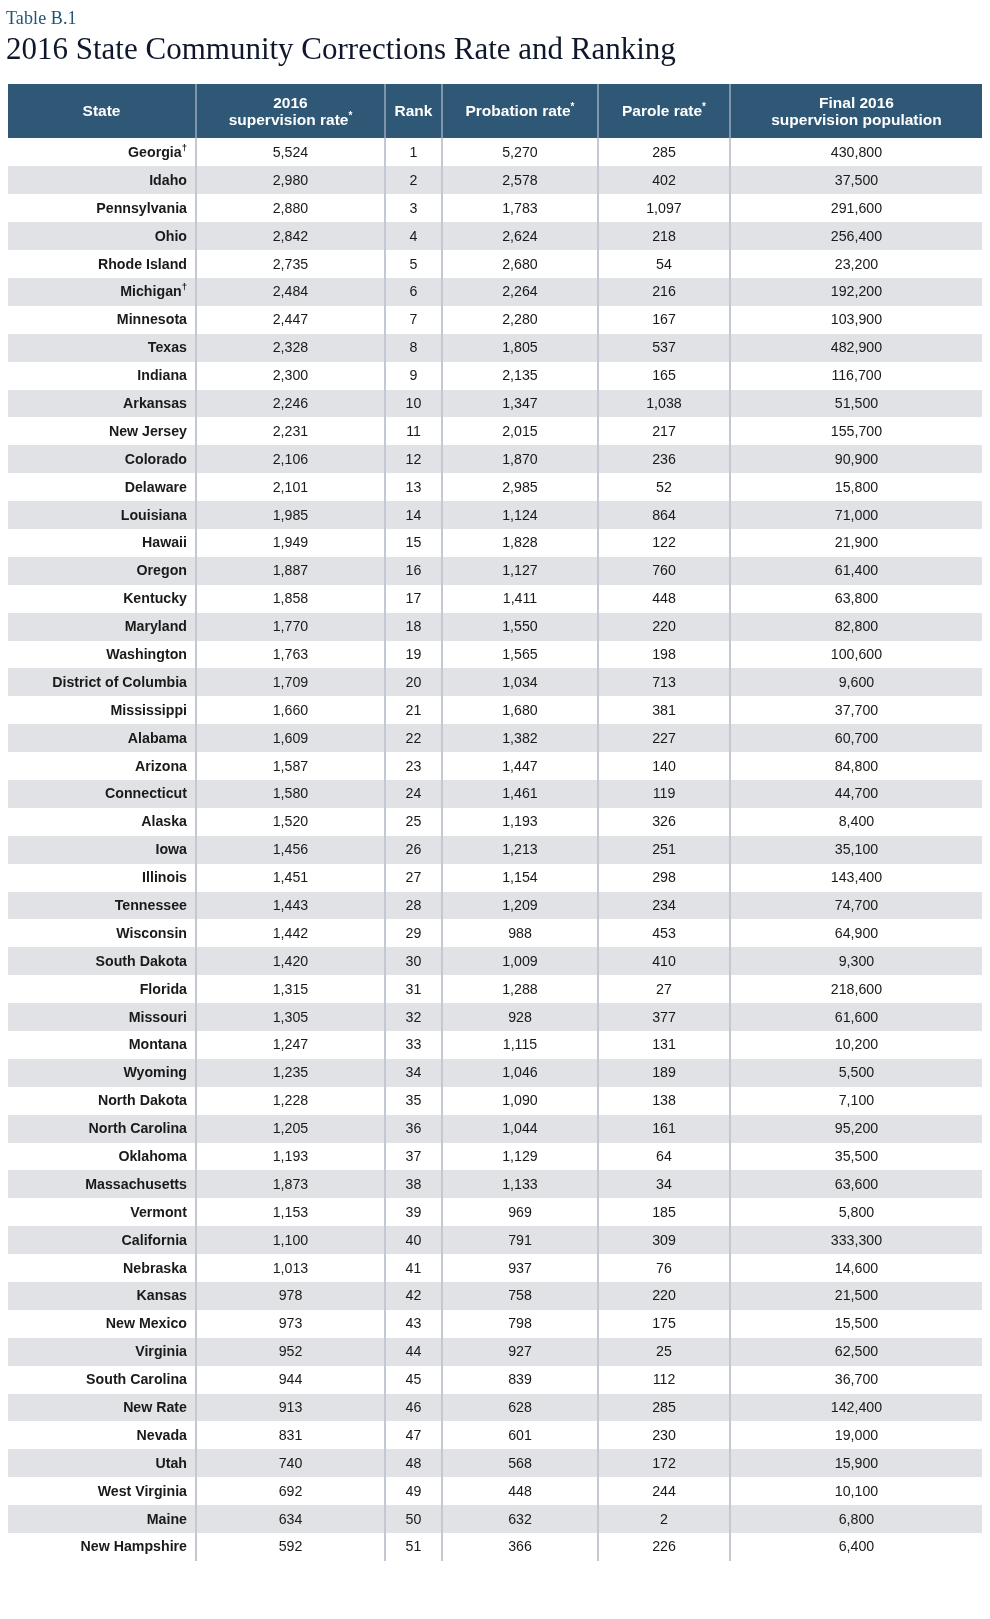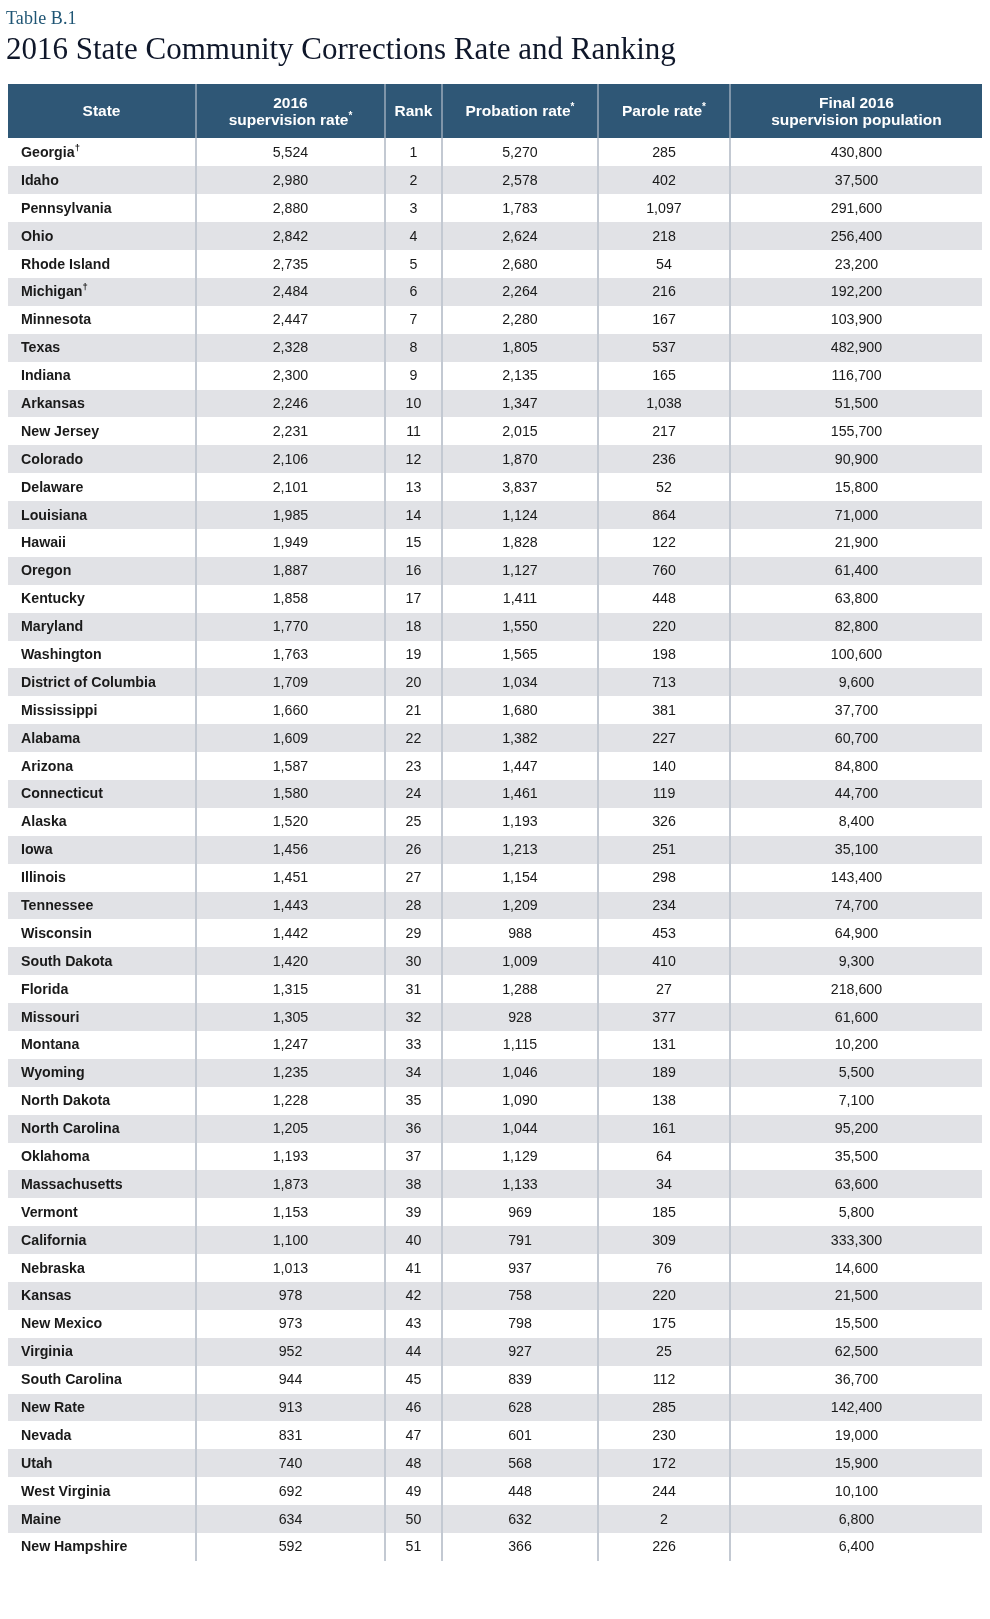--- a/index.html
+++ b/index.html
@@ -92,21 +92,21 @@
     text-align: center;
     vertical-align: middle;
     border-right: 2px solid #c3c9d2;
     border-bottom: 1px solid #ffffff;
     box-sizing: border-box;
     white-space: nowrap;
   }
   tbody td:last-child { border-right: none; }
 
   tbody td.state-cell {
-    text-align: left;
+    text-align: right;
     font-weight: bold;
     padding-left: 13px;
   }
   tbody td.state-cell sup {
     font-size: 9.5px;
     vertical-align: super;
     line-height: 0;
     font-weight: bold;
   }
 
@@ -253,21 +253,21 @@
             <td>2,106</td>
             <td>12</td>
             <td>1,870</td>
             <td>236</td>
             <td>90,900</td>
           </tr>
           <tr class="even">
             <td class="state-cell">Delaware</td>
             <td>2,101</td>
             <td>13</td>
-            <td>3,837</td>
+            <td>2,985</td>
             <td>52</td>
             <td>15,800</td>
           </tr>
           <tr class="odd">
             <td class="state-cell">Louisiana</td>
             <td>1,985</td>
             <td>14</td>
             <td>1,124</td>
             <td>864</td>
             <td>71,000</td>

